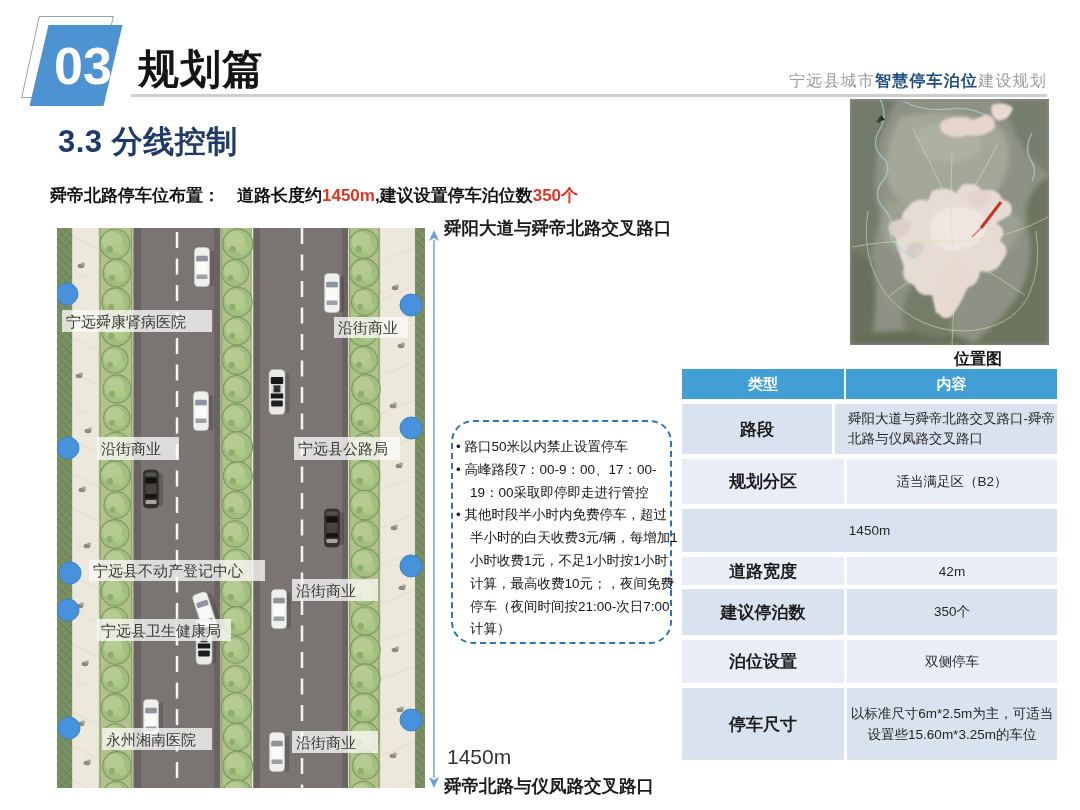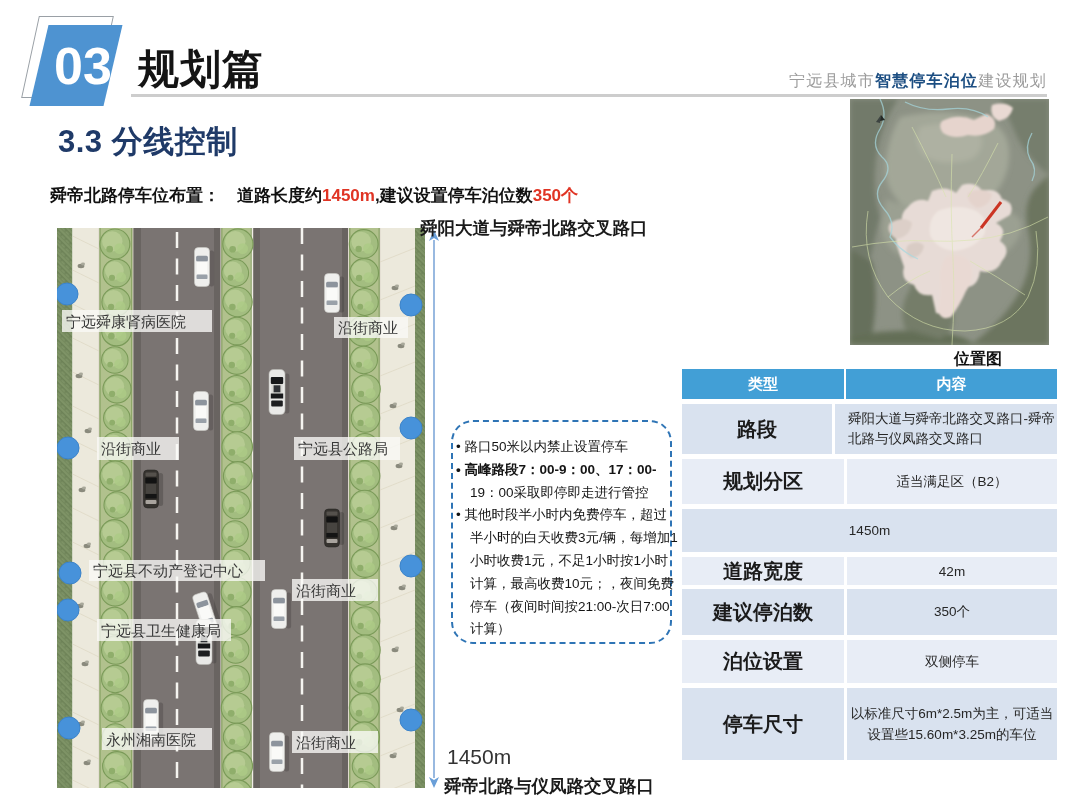--- a/index.html
+++ b/index.html
@@ -4,21 +4,21 @@
 <style>
 * { margin:0; padding:0; box-sizing:border-box; }
 body { font-family:"Liberation Sans", sans-serif; }
 .page { position:relative; width:1080px; height:810px; background:#ffffff; overflow:hidden; }
 .abs { position:absolute; }
 .red { color:#e03424; }
 .th { background:#429fd6; color:#fff; font-size:15px; font-weight:700; display:flex; align-items:center; justify-content:center; }
 .tr { display:flex; }
 .tr.d > div { background:#d9e2ef; }
 .tr.l > div { background:#e8edf6; }
-.tc1 { width:162px; margin-right:3px; display:flex; align-items:center; justify-content:center; font-size:20px; font-weight:700; color:#1b1b1b; }
+.tc1 { width:162px; margin-right:3px; display:flex; align-items:center; justify-content:center; font-size:17px; font-weight:700; color:#1b1b1b; }
 .tc2 { flex:1; display:flex; align-items:center; justify-content:center; text-align:center; font-size:13.5px; color:#262626; padding:0 2px; }
 </style>
 </head>
 <body>
 <div class="page">
 
 <div class="abs" style="left:131px; top:94px; width:916px; height:3px; background:#cdcdcd;"></div>
 
 <div class="abs" style="left:30px; top:16px; width:75px; height:82px; background:#ffffff; border:1px solid #9aa0a6; transform:skewX(-12.2deg);"></div>
 
@@ -341,31 +341,31 @@
 <text x="239" y="519.5" font-size="15" fill="#383838" font-family="Liberation Sans, sans-serif">沿街商业</text>
       </g>
 </svg>
 
 <svg class="abs" style="left:428px; top:230px;" width="14" height="558" viewBox="0 0 14 558">
 <path d="M6 10 L6 548" stroke="#7fa8d9" stroke-width="1.6" fill="none"></path>
 <path d="M6 0 L11 11 L6 8 L1 11 Z" fill="#6a9fd8"></path>
 <path d="M6 558 L11 547 L6 550 L1 547 Z" fill="#6a9fd8"></path>
 </svg>
 
-<div class="abs" style="left:420px; top:216px; font-size:17.5px; font-weight:700; color:#1a1a1a;">舜阳大道与舜帝北路交叉路口</div>
+<div class="abs" style="left:444px; top:216px; font-size:17.5px; font-weight:700; color:#1a1a1a;">舜阳大道与舜帝北路交叉路口</div>
 
 <div class="abs" style="left:447px; top:745px; font-size:21px; color:#333;">1450m</div>
 
 <div class="abs" style="left:444px; top:774px; font-size:17.5px; font-weight:700; color:#1a1a1a;">舜帝北路与仪凤路交叉路口</div>
 
 <div class="abs" style="left:451px; top:420px; width:221px; height:224px; border:2px dashed #2e74b5; border-radius:22px;"></div>
 
 <div class="abs" style="left:456px; top:436px; width:228px; font-size:13.5px; line-height:22.8px; color:#141414;">
 <div style="padding-left:14px; text-indent:-14px;">•&nbsp;路口50米以内禁止设置停车</div>
-<div style="padding-left:14px; text-indent:-14px;"><span style="white-space:nowrap;font-weight:bold;">•&nbsp;高峰路段7：00-9：00、17：00-</span><br><span style="white-space:nowrap;">19：00采取即停即走进行管控</span></div>
+<div style="padding-left:14px; text-indent:-14px;"><span style="white-space:nowrap;">•&nbsp;高峰路段7：00-9：00、17：00-</span><br><span style="white-space:nowrap;">19：00采取即停即走进行管控</span></div>
 <div style="padding-left:14px; text-indent:-14px;"><span style="white-space:nowrap;">•&nbsp;其他时段半小时内免费停车，超过</span><br><span style="white-space:nowrap;">半小时的白天收费3元/辆，每增加1</span><br><span style="white-space:nowrap;">小时收费1元，不足1小时按1小时</span><br><span style="white-space:nowrap;">计算，最高收费10元；，夜间免费</span><br><span style="white-space:nowrap;">停车（夜间时间按21:00-次日7:00</span><br><span style="white-space:nowrap;">计算）</span></div>
 </div>
 
 <svg class="abs" style="left:850px; top:99px;" width="199" height="246" viewBox="0 0 199 246">
 <defs>
         <filter id="bl3" x="-20%" y="-20%" width="140%" height="140%">
           <feGaussianBlur stdDeviation="2.6"></feGaussianBlur>
         </filter>
 <filter id="bl1" x="-20%" y="-20%" width="140%" height="140%">
           <feGaussianBlur stdDeviation="1.2"></feGaussianBlur>

